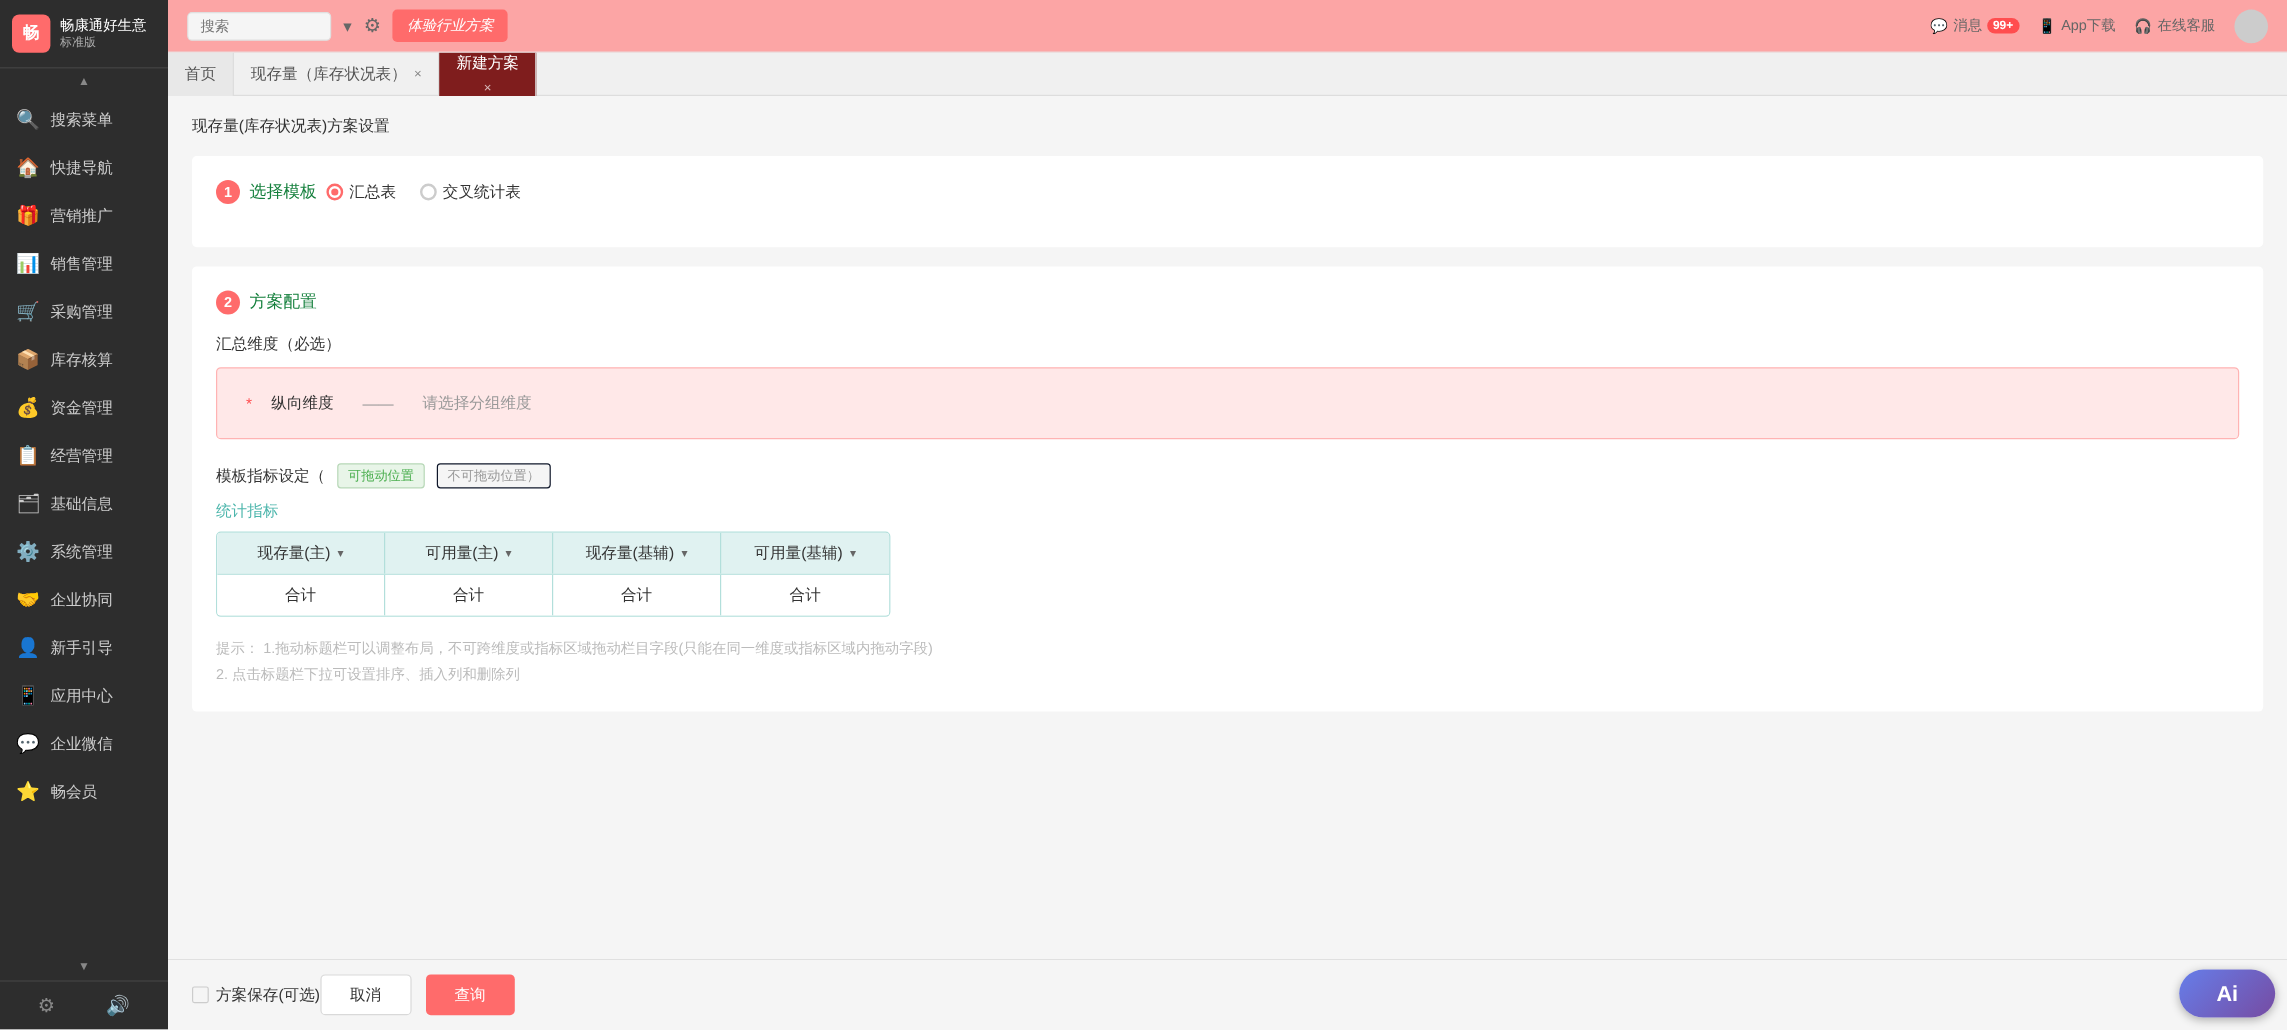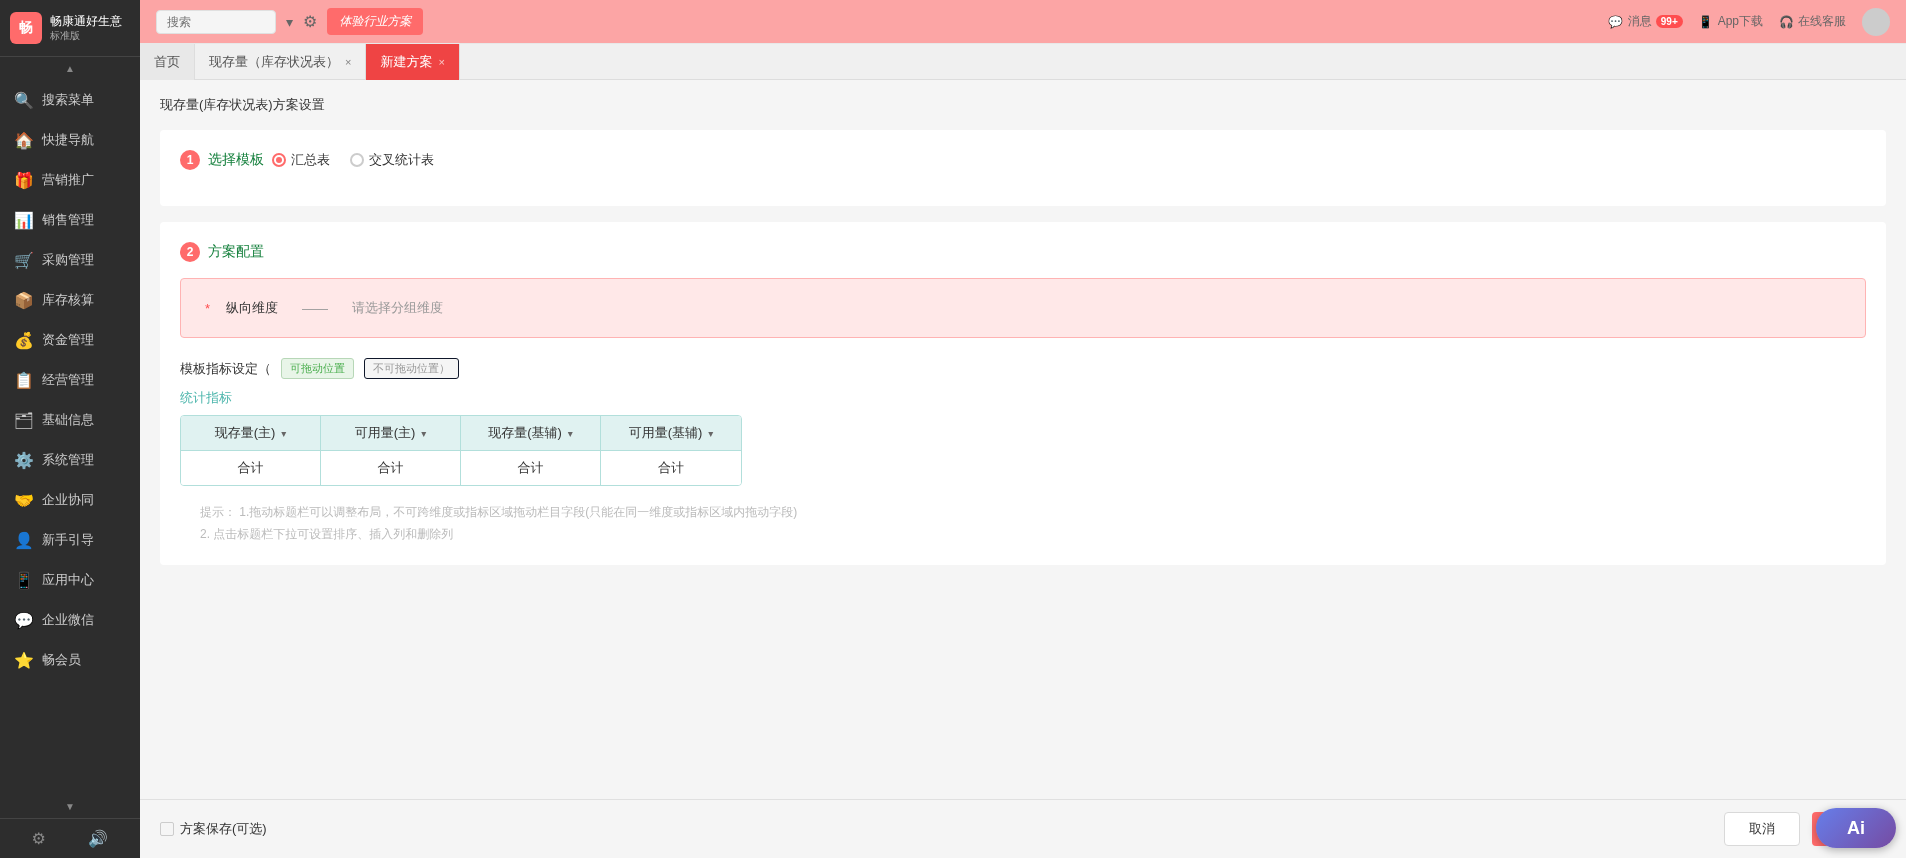--- a/index.html
+++ b/index.html
@@ -126,21 +126,21 @@
       height: 36px;
       display: flex;
       align-items: center;
       gap: 6px;
       font-size: 13px;
       cursor: pointer;
       border-right: 1px solid #ddd;
       color: #555;
     }
     .tab.home { background: #e8e8e8; }
-    .tab.active { background: #ef4444; color: white; }
+    .tab.active { background: #7f1d1d; color: white; flex-direction: column; }
     .tab .close { font-size: 11px; color: inherit; opacity: 0.7; cursor: pointer; }
     .tab.active .close { color: white; }
 
     
     .page-content {
       flex: 1;
       overflow-y: auto;
       padding: 16px 20px;
       background: #f5f5f5;
       position: relative;
@@ -282,29 +282,28 @@
       padding: 8px 24px;
       font-size: 13px;
       color: #333;
       border-right: 1px solid #b2dfdb;
       min-width: 140px;
       text-align: center;
     }
     .stats-data-cell:last-child { border-right: none; }
 
     
-    .tips-section { margin-top: 16px; font-size: 12px; color: #bbb; line-height: 1.8; margin-left: 20px; }
+    .tips-section { margin-top: 16px; font-size: 12px; color: #bbb; line-height: 1.8; }
 
     
     .page-footer {
       background: #f5f5f5;
       padding: 12px 20px;
       display: flex;
       align-items: center;
-      justify-content: space-between;
       border-top: 1px solid #e0e0e0;
       flex-shrink: 0;
     }
     .save-option { display: flex; align-items: center; gap: 6px; font-size: 13px; color: #333; cursor: pointer; }
     .save-checkbox {
       width: 14px;
       height: 14px;
       border: 1px solid #ccc;
       border-radius: 2px;
       flex-shrink: 0;
@@ -501,20 +500,21 @@
           </div>
       </div>
     </div>
 
     <div class="card">
       <div class="section-header">
         <div class="section-num">2</div>
         <div class="section-label">方案配置</div>
       </div>
 
+      <div class="dimension-label">汇总维度（必选）</div>
 
       <div class="dimension-box">
         <span class="dimension-required">*</span>
         <span class="dimension-name">纵向维度</span>
         <span class="dimension-dash">——</span>
         <span class="dimension-placeholder">请选择分组维度</span>
       </div>
 
       <div class="indicator-settings">
         <div class="indicator-settings-label">

